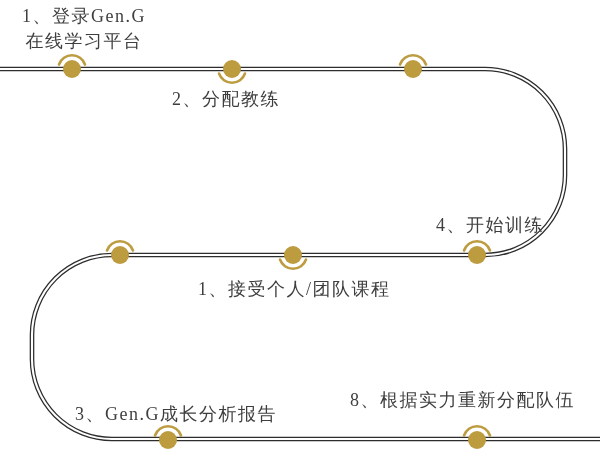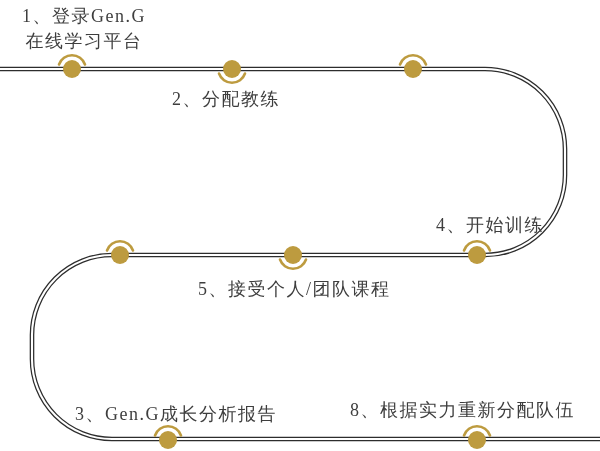--- a/index.html
+++ b/index.html
@@ -24,21 +24,21 @@
     line-height: 25px;
     white-space: pre-line;
   }
   .step-1 { left: 6px;   top: 4px; width: 156px; text-align: center; }
   .step-2 { left: 172px; top: 87px; }
   .step-3 { left: 328px; top: 28px; }
   .step-4 { left: 407px; top: 213px; margin-left: 29px; }
   .step-5 { left: 198px; top: 277px; }
   .step-6 { left: 45px;  top: 212px; }
   .step-7 { left: 75px;  top: 402px; }
-  .step-8 { left: 350px; top: 398px; }
+  .step-8 { left: 350px; top: 388px; }
 </style>
 </head>
 <body>
 
 <div class="canvas">
 
   <svg class="flow-svg" width="600" height="451" viewBox="0 0 600 451">
 
     <path class="line-outer" d="M -6 69 H 485 A 80 80 0 0 1 565 149 V 175 A 80 80 0 0 1 485 255 H 112 A 80 80 0 0 0 32 335 V 359 A 80 80 0 0 0 112 439 H 606" stroke="#2d2d2d"></path>
     <path class="line-core" d="M -6 69 H 485 A 80 80 0 0 1 565 149 V 175 A 80 80 0 0 1 485 255 H 112 A 80 80 0 0 0 32 335 V 359 A 80 80 0 0 0 112 439 H 606" stroke="#ffffff"></path>
@@ -74,17 +74,17 @@
     <g>
       <path class="marker-arc" d="M 464 435.5 A 13.76 13.76 0 0 1 490 435.5" stroke="#bd9b3f"></path>
       <circle cx="477" cy="440" r="9" fill="#bd9b3f"></circle>
     </g>
   </svg>
 
   <div class="label step-1">1、登录Gen.G
 在线学习平台</div>
   <div class="label step-2">2、分配教练</div>
   <div class="label step-4">4、开始训练</div>
-  <div class="label step-5">5、接受个人/团队课程</div>
+  <div class="label step-5">1、接受个人/团队课程</div>
   <div class="label step-7">3、Gen.G成长分析报告</div>
   <div class="label step-8">8、根据实力重新分配队伍</div>
 
 </div>
 
 </body></html>

